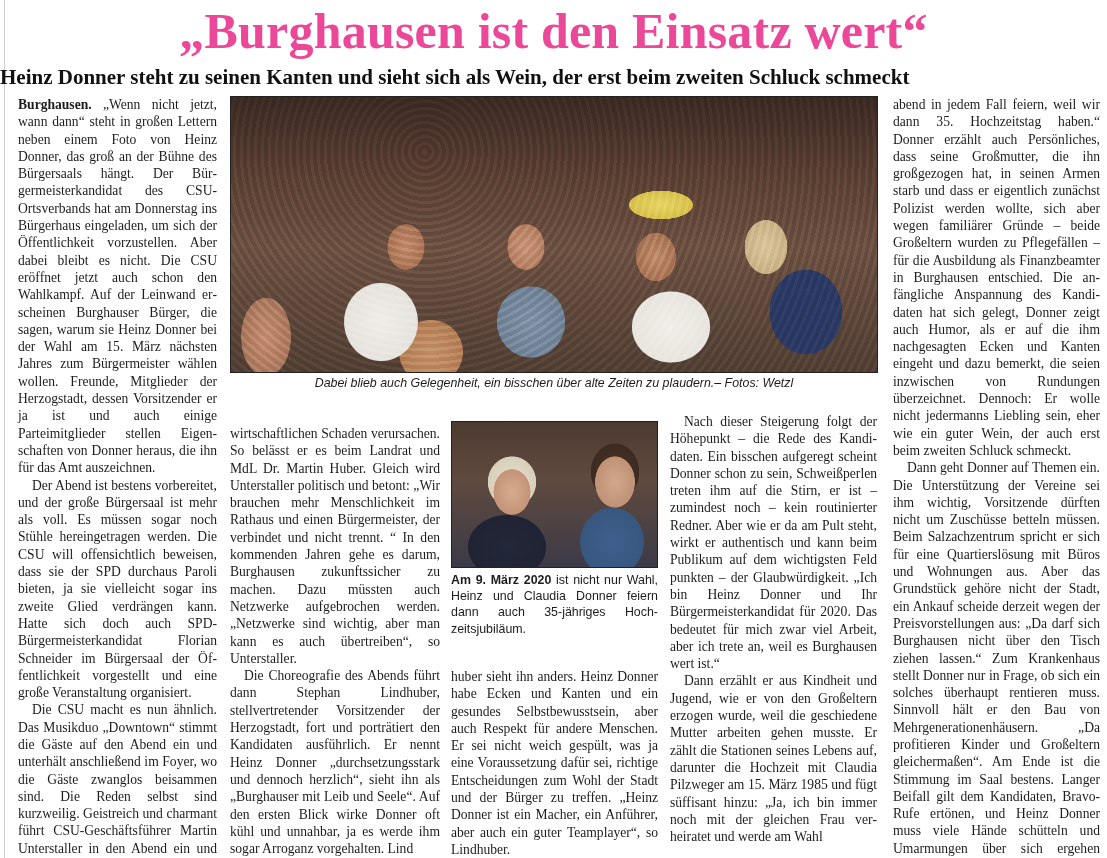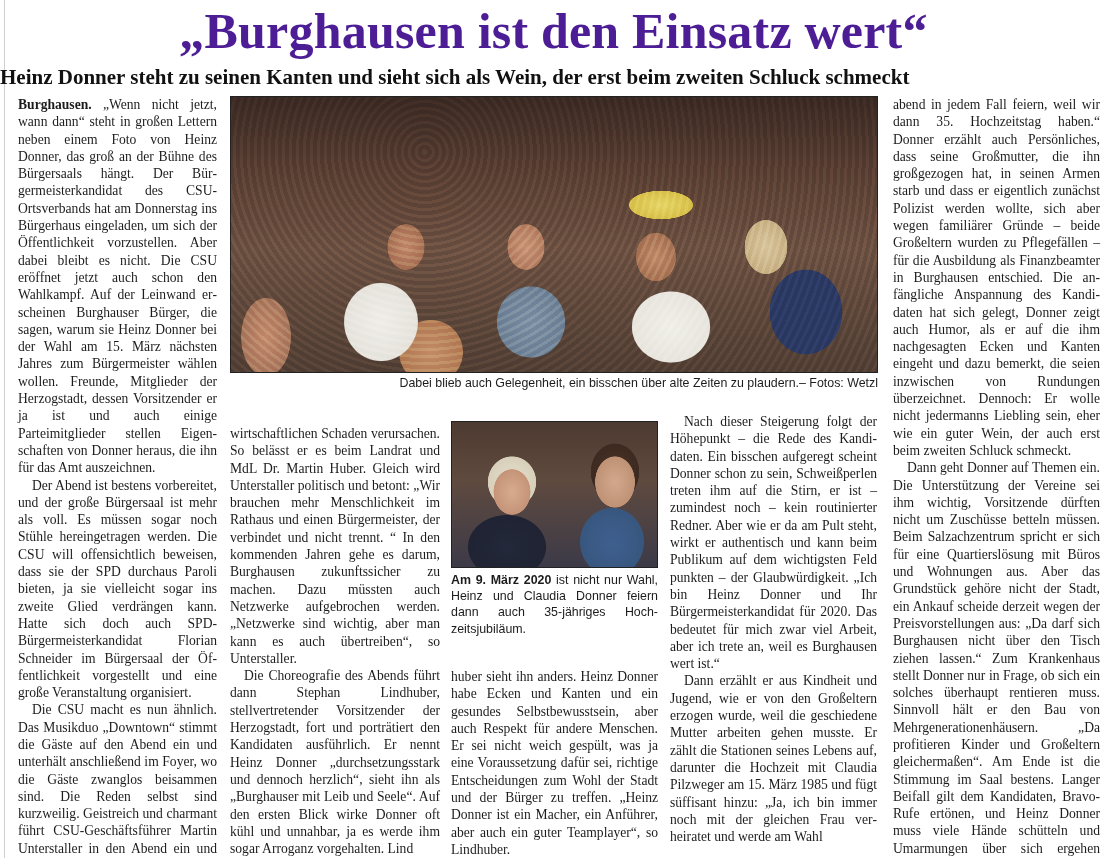--- a/index.html
+++ b/index.html
@@ -2,21 +2,21 @@
 <html><head>
 <meta charset="utf-8">
 <style>
   * { box-sizing: border-box; margin: 0; padding: 0; }
   html, body { width: 1107px; height: 858px; background: #ffffff; overflow: hidden; }
   body { position: relative; font-family: "DejaVu Serif", "Liberation Serif", serif; color: #1a1a1a; }
 
   .headline {
     position: absolute; left: 0; top: 2px; width: 1107px; text-align: center;
     font-family: "Liberation Serif", serif; font-size: 50px; line-height: 58px;
-    color: #4c1d95; letter-spacing: 0.2px;
+    color: #ec4899; letter-spacing: 0.2px;
   }
   .subline {
     position: absolute; left: 0; top: 64px; width: 1066px; 
     font-family: Liberation Serif, serif; font-size: 21px; line-height: 26px; color: #111;
   }
 
   .col {
     position: absolute; font-family: "Liberation Serif", serif; font-size: 13.6px;
     line-height: 17.3px; text-align: justify; hyphens: manual; color: #1c1c1c;
   }
@@ -52,21 +52,21 @@
     content: ""; position: absolute; inset: 0;
     background:
       repeating-radial-gradient(circle at 30% 20%, rgba(255,220,190,0.10) 0 3px, rgba(60,30,20,0.10) 3px 7px);
     mix-blend-mode: overlay;
   }
   .caption-main {
     position: absolute; left: 230px; top: 375px; width: 648px;
     font-family: "Liberation Sans", sans-serif; font-size: 12.4px; line-height: 16.5px; color: #1c1c1c;
   }
   .caption-main b { font-weight: bold; }
-  .caption-line2 { display: flex; justify-content: flex-end; }
+  .caption-line2 { display: flex; justify-content: center; font-style: italic; }
 
   .photo-small {
     position: absolute; left: 451px; top: 421px; width: 207px; height: 147px;
     border: 1px solid #222;
     background:
       radial-gradient(ellipse 45px 48px at 160px 120px, #3f5f8f 0%, #38577f 70%, transparent 72%),
       radial-gradient(ellipse 28px 36px at 163px 60px, #d2a88c 0%, #bf9275 70%, transparent 72%),
       radial-gradient(ellipse 34px 40px at 163px 50px, #4a3326 0%, #3d2a20 70%, transparent 72%),
       radial-gradient(ellipse 55px 45px at 55px 125px, #23283a 0%, #1f2333 70%, transparent 72%),
       radial-gradient(ellipse 26px 32px at 60px 70px, #d7ab8e 0%, #c59478 70%, transparent 72%),

